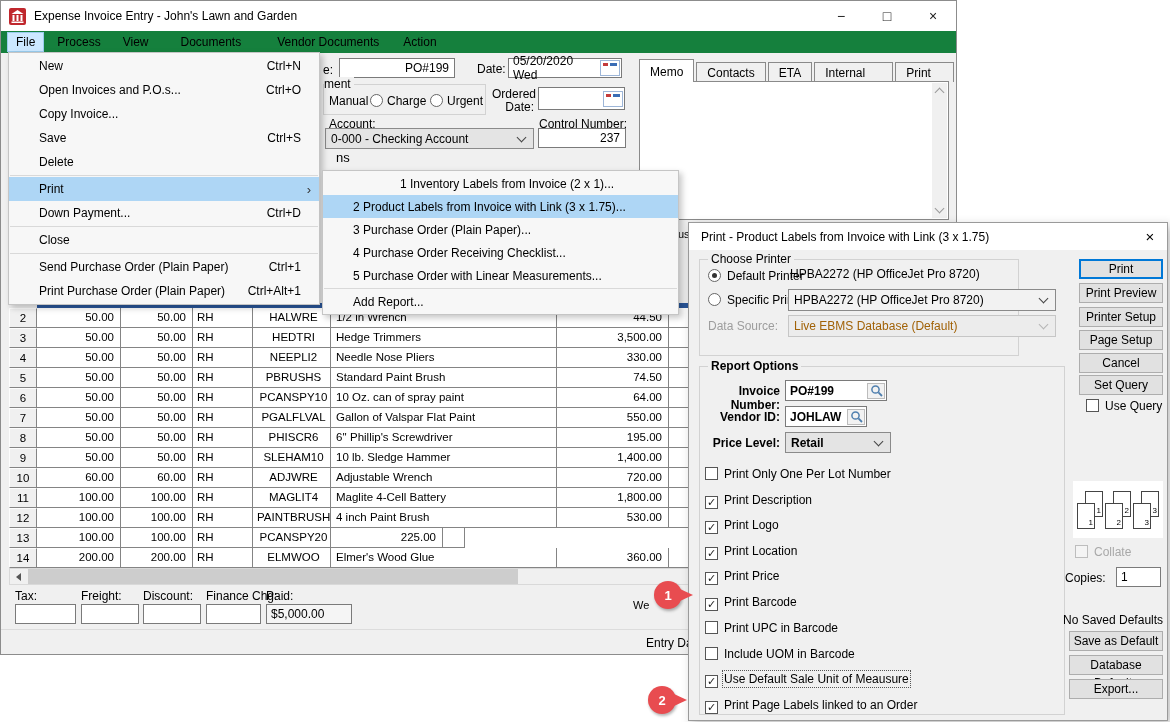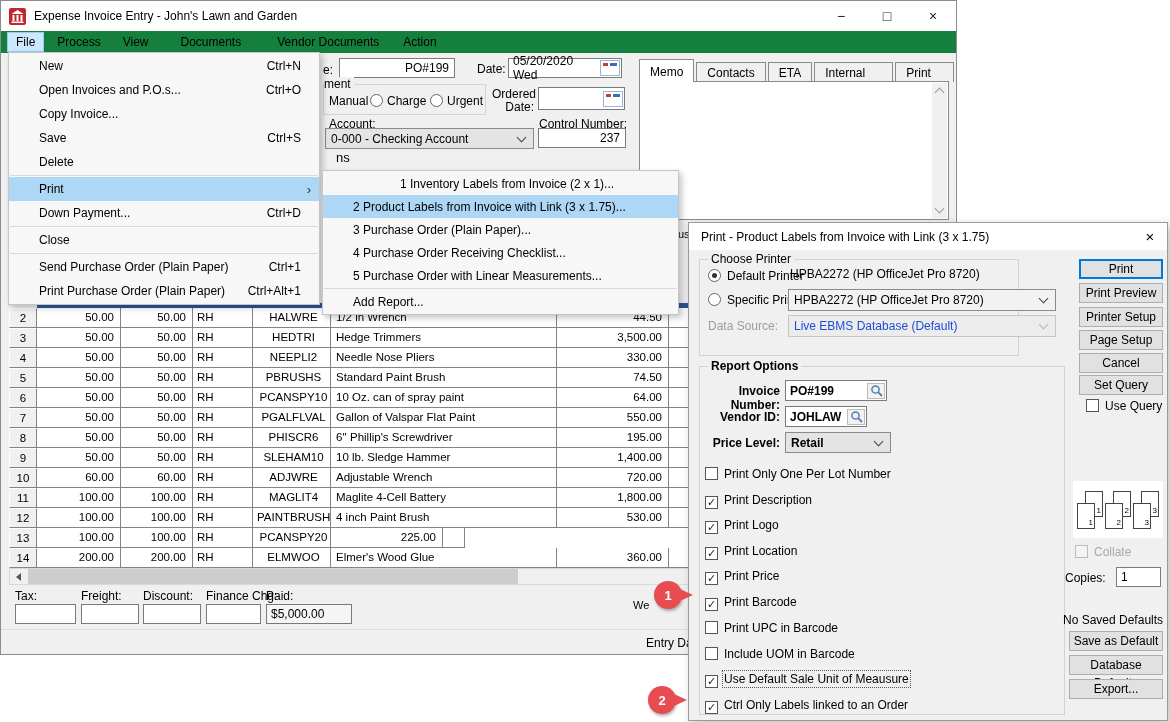--- a/index.html
+++ b/index.html
@@ -19,21 +19,21 @@
   .client { position:absolute; left:0; top:52px; width:955px; height:601px; background:#f0f0f0; }
 
   .frag { position:absolute; font-size:12px; }
   .lbl { position:absolute; font-size:12px; }
   .field { position:absolute; background:#fff; border:1px solid #7a7a7a; font-size:12px; display:flex; align-items:center; }
   .field .val-r { flex:1; text-align:right; padding-right:5px; }
   .field .val-l { flex:1; text-align:left; padding-left:4px; }
   .combo { position:absolute; background:#e4e4e4; border:1px solid #8a8a8a; display:flex; align-items:center; font-size:12px; }
   .combo .val-l { flex:1; padding-left:5px; white-space:nowrap; overflow:hidden; }
   .chev { width:7px; height:7px; border-right:1.5px solid #444; border-bottom:1.5px solid #444; transform:rotate(45deg); margin:-3px 8px 0 4px; flex:none; }
-  .combo.disabled { background:#ececec; border-color:#c6c6c6; color:#1d4ed8; }
+  .combo.disabled { background:#ececec; border-color:#c6c6c6; color:#a16207; }
   .combo.disabled .chev { border-color:#b5b5b5; }
   .cal-btn { width:20px; height:16px; margin-right:1px; border:1px solid #9db6d8; background:#fff; position:relative; flex:none; }
   .cal-btn::before { content:""; position:absolute; left:2px; top:2px; width:5px; height:3px; background:#c43b3b; }
   .cal-btn::after { content:""; position:absolute; right:2px; top:2px; width:7px; height:3px; background:#3a6db5; }
   .groupbox { position:absolute; border:1px solid #d2d2d2; }
   .gb-label { position:absolute; top:-8px; left:0; background:#f0f0f0; padding-right:3px; font-size:12px; }
   .radio { position:absolute; width:13px; height:13px; border:1px solid #666; border-radius:50%; background:#fff; }
   .radio.sel::after { content:""; position:absolute; left:3px; top:3px; width:5px; height:5px; border-radius:50%; background:#333; }
 
   
@@ -499,21 +499,21 @@
     <div id="dlg-bottom-buttons"></div>
   <div class="dlg-check" style="top: 244px;"><span class="cbox"></span><span class="cb-label">Print Only One Per Lot Number</span></div>
       <div class="dlg-check" style="top: 270px;"><span class="cbox">✓</span><span class="cb-label">Print Description</span></div>
       <div class="dlg-check" style="top: 295px;"><span class="cbox">✓</span><span class="cb-label">Print Logo</span></div>
       <div class="dlg-check" style="top: 321px;"><span class="cbox">✓</span><span class="cb-label">Print Location</span></div>
       <div class="dlg-check" style="top: 346px;"><span class="cbox">✓</span><span class="cb-label">Print Price</span></div>
       <div class="dlg-check" style="top: 372px;"><span class="cbox">✓</span><span class="cb-label">Print Barcode</span></div>
       <div class="dlg-check" style="top: 398px;"><span class="cbox"></span><span class="cb-label">Print UPC in Barcode</span></div>
       <div class="dlg-check" style="top: 424px;"><span class="cbox"></span><span class="cb-label">Include UOM in Barcode</span></div>
       <div class="dlg-check" style="top: 449px;"><span class="cbox">✓</span><span class="cb-label focused">Use Default Sale Unit of Meausure</span></div>
-      <div class="dlg-check" style="top: 475px;"><span class="cbox">✓</span><span class="cb-label">Ctrl Only Labels linked to an Order</span></div>
+      <div class="dlg-check" style="top: 475px;"><span class="cbox">✓</span><span class="cb-label">Print Page Labels linked to an Order</span></div>
       <div class="dlg-btn default" style="top: 36px;">Print</div>
       <div class="dlg-btn" style="top: 60px;">Print Preview</div>
       <div class="dlg-btn" style="top: 84px;">Printer Setup</div>
       <div class="dlg-btn" style="top: 107px;">Page Setup</div>
       <div class="dlg-btn" style="top: 130px;">Cancel</div>
       <div class="dlg-btn" style="top: 152px;">Set Query</div>
       <div class="dlg-btn wide" style="top: 408px;">Save as Default</div>
       <div class="dlg-btn wide" style="top: 432px;">Database Defaults</div>
       <div class="dlg-btn wide" style="top: 456px;">Export...</div>
     </div>

